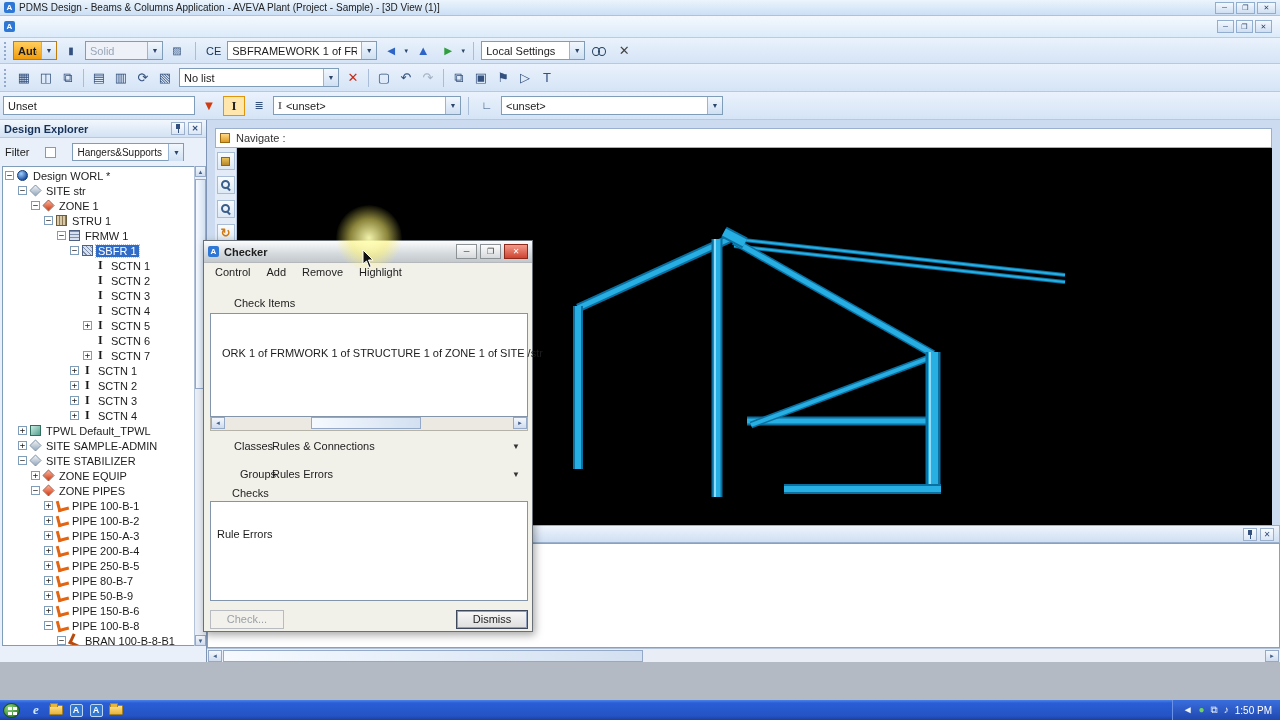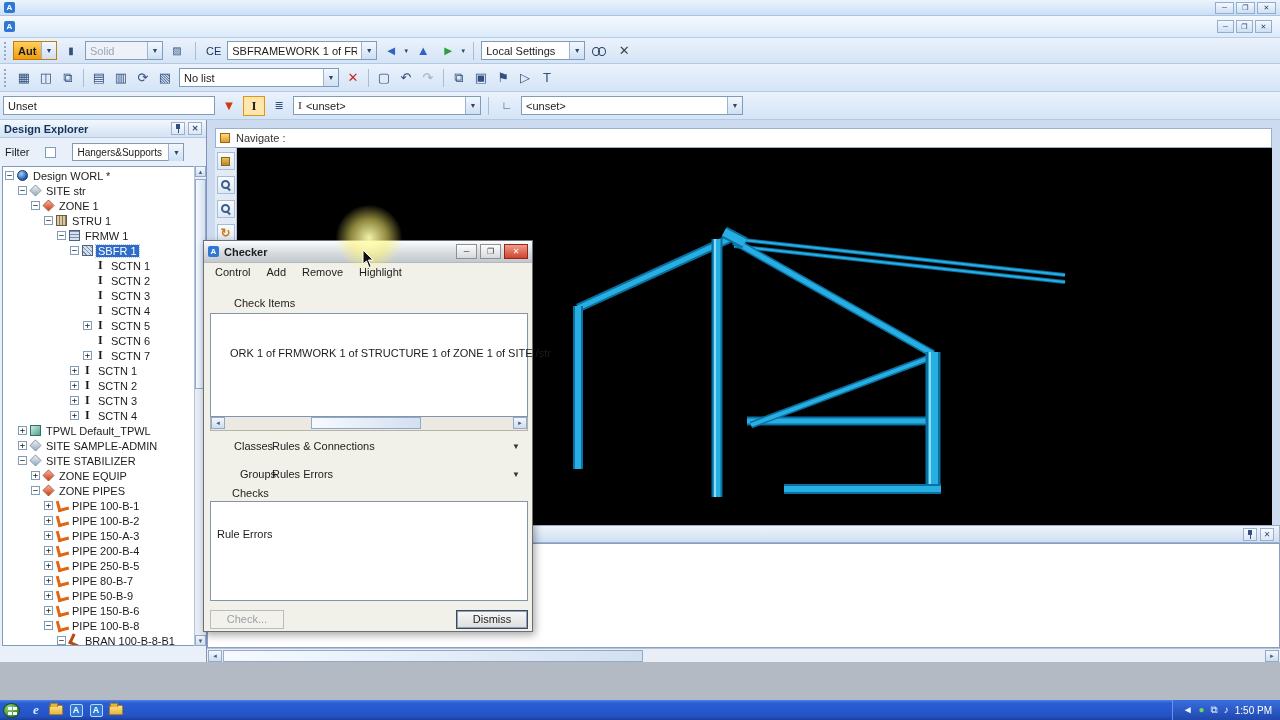--- a/index.html
+++ b/index.html
@@ -138,20 +138,21 @@
   .q-app { width:13px; height:13px; background:#2e77d4; border:1px solid #bcd6f5; color:#fff; font-weight:bold; font-size:9px; display:flex; align-items:center; justify-content:center; border-radius:2px; }
   #tray { margin-left:auto; height:100%; display:flex; align-items:center; gap:6px; padding:0 8px 0 10px; background:linear-gradient(#3a6ede,#1f47ae); border-left:1px solid #6a92e8; }
   #tray .tray-glyph { color:#eef4ff; font-size:10px; line-height:1; }
   #clock { color:#fff; font-size:10px; }
 </style>
 </head>
 <body>
 
 <div class="abs" id="titlebar">
   <span class="app-ico">A</span>
+  <span class="title-text">PDMS Design - Beams &amp; Columns Application - AVEVA Plant (Project - Sample) - [3D View (1)]</span>
   <span class="winbtns">
     <span class="win-btn">─</span>
     <span class="win-btn">❐</span>
     <span class="win-btn">✕</span>
   </span>
 </div>
 
 <div class="abs" id="menubar">
   <span class="app-ico" style="margin-right:4px;">A</span>
   <span id="menu-items">
@@ -286,21 +287,21 @@
       <span class="tbtn">
         <span class="glyph">▷</span>
       </span>
       <span class="tbtn">
         <span class="glyph">T</span>
       </span>
     </span>
 </div>
 
 <div class="abs toolbar" id="tb3">
-  <span class="inputbox" style="width:212px;">
+  <span class="inputbox" style="width:192px;">
     <span>Unset</span>
   </span>
   <span class="tbtn">
       <span class="glyph" style="color:#d23a10;font-weight:bold;">▼</span>
     </span>
   <span class="tbtn active-tool">
       <span class="serif-i">I</span>
     </span>
   <span class="tbtn">
       <span class="glyph" style="font-size:11px;">≣</span>
@@ -597,21 +598,21 @@
   </div>
   <div id="checker-menu">
 
   <span>Control</span>
       <span>Add</span>
       <span>Remove</span>
       <span>Highlight</span>
     </div>
   <span class="dlg-label" style="left:10px;top:56px;">Check Items</span>
   <div class="lb" style="left:6px;top:72px;width:318px;height:104px;">
-    <div class="lb-item" style="margin-top:33px;padding-left:19px;">ORK 1 of FRMWORK 1 of STRUCTURE 1 of ZONE 1 of SITE /str</div>
+    <div class="lb-item" style="margin-top:33px;padding-left:11px;">ORK 1 of FRMWORK 1 of STRUCTURE 1 of ZONE 1 of SITE /str</div>
   </div>
   <div class="dlg-hscroll">
     <span class="sb-btn" style="left:0;">◄</span>
     <span class="sb-thumb"></span>
     <span class="sb-btn" style="right:0;">►</span>
   </div>
   <span class="dlg-label" style="left:10px;top:199px;">Classes</span>
   <span class="flat-combo" style="left:68px;top:197px;width:248px;height:16px;">
     <span>Rules &amp; Connections</span>
     <span class="arr2">▼</span>

